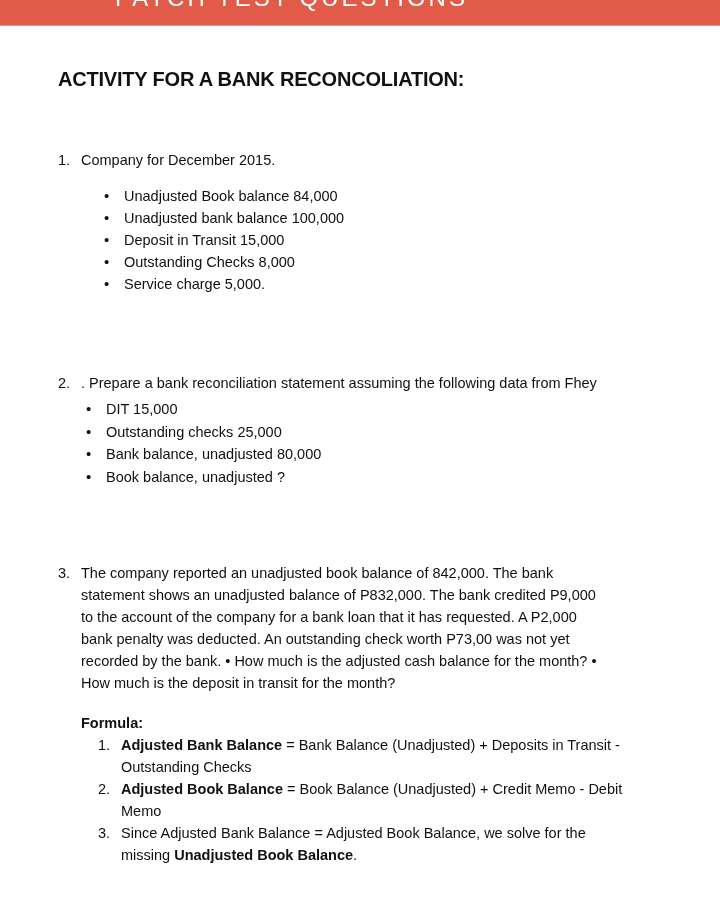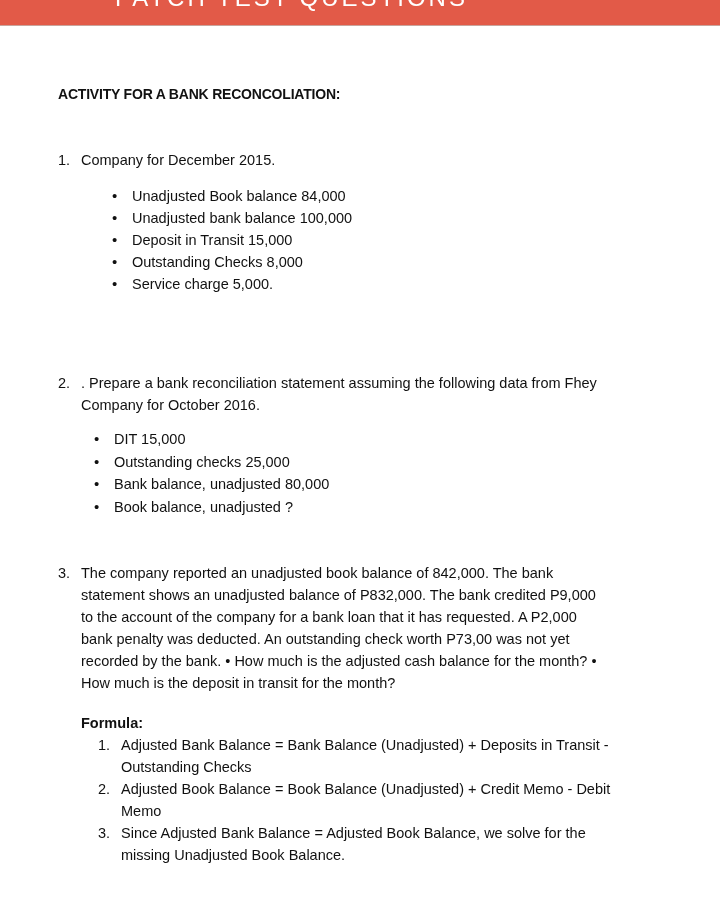--- a/index.html
+++ b/index.html
@@ -2,37 +2,37 @@
 <html><head>
 <meta charset="utf-8">
 <style>
   html, body { margin:0; padding:0; background:#ffffff; }
   body { width:720px; height:919px; overflow:hidden; position:relative;
          font-family:"Liberation Sans", sans-serif; color:#111; }
   .banner { position:absolute; left:0; top:0; width:720px; height:25px; background:#E25A48;
             border-bottom:1px solid #c9a49c; overflow:hidden; }
   .banner-title { position:absolute; left:115px; top:-16px; font-size:24px; color:#fff;
                   letter-spacing:3px; white-space:nowrap; }
-  .heading { position:absolute; left:58px; top:86px; font-size:14px; font-weight:bold;
+  .heading { position:absolute; left:58px; top:68px; font-size:20px; font-weight:bold;
              letter-spacing:-0.2px; }
   .q { position:absolute; left:58px; width:600px; font-size:14.5px; line-height:22px; }
   .q .num { position:absolute; left:0; top:0; }
   .q .body { margin-left:23px; }
-  ul.bul { list-style:none; margin:12px; padding:0; }
+  ul.bul { list-style:none; margin:4px; padding:0; }
   ul.bul li { position:relative; padding-left:40px; line-height:22px; font-size:14.5px; }
   ul.bul li::before { content:"\2022"; position:absolute; left:42px; font-size:15px; }
   ul.bul li span { display:inline-block; margin-left:22px; }
   ul.bul.q2 li::before { left:24px; }
   ul.bul.q2 li span { margin-left:4px; }
   ul.bul.q2 li { line-height:22.5px; }
   .formula-title { font-weight:bold; margin-top:6px; }
   ol.formula { list-style:none; margin:0; padding:0; }
   ol.formula li { position:relative; padding-left:40px; line-height:22px; }
   ol.formula li .fnum { position:absolute; left:17px; }
-  b { font-weight:normal; }
+  b { font-weight:bold; }
 </style>
 </head>
 <body>
 
 <div class="banner">
   <div class="banner-title">PATCH TEST QUESTIONS</div>
 </div>
 
 <div class="heading">ACTIVITY FOR A BANK RECONCOLIATION:</div>
 
@@ -47,21 +47,20 @@
     <li><span>Deposit in Transit 15,000</span></li>
     <li><span>Outstanding Checks 8,000</span></li>
     <li><span>Service charge 5,000.</span></li>
   </ul>
 </div>
 
 <div class="q" style="top:372px;">
   <span class="num">2.</span>
   <div class="body">
     <div>. Prepare a bank reconciliation statement assuming the following data from Fhey</div>
-    <div>Company for October 2016.</div>
   </div>
   <ul class="bul q2">
     <li><span>DIT 15,000</span></li>
     <li><span>Outstanding checks 25,000</span></li>
     <li><span>Bank balance, unadjusted 80,000</span></li>
     <li><span>Book balance, unadjusted ?</span></li>
   </ul>
 </div>
 
 <div class="q" style="top:562px;">

